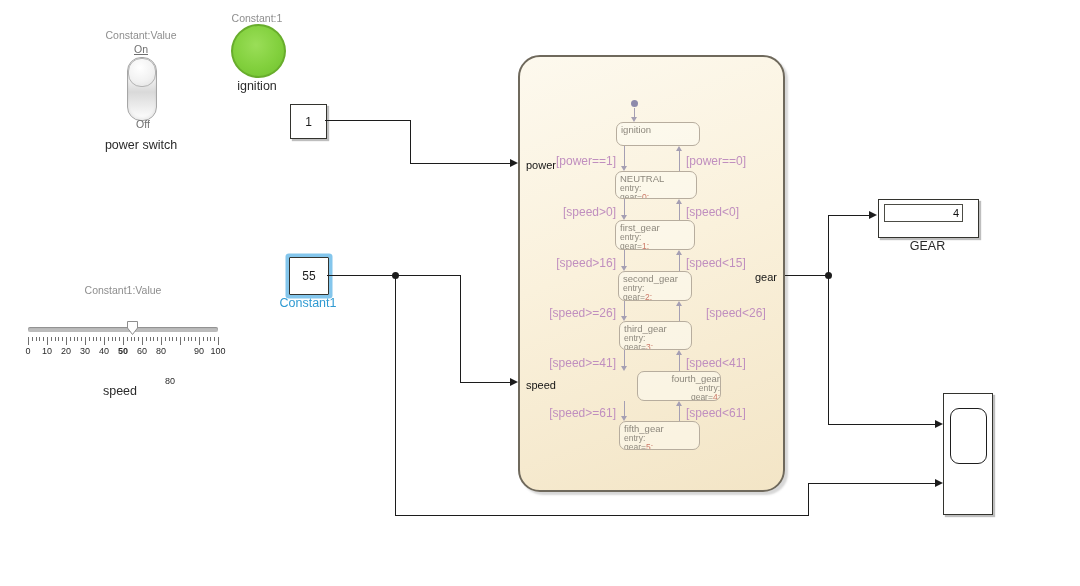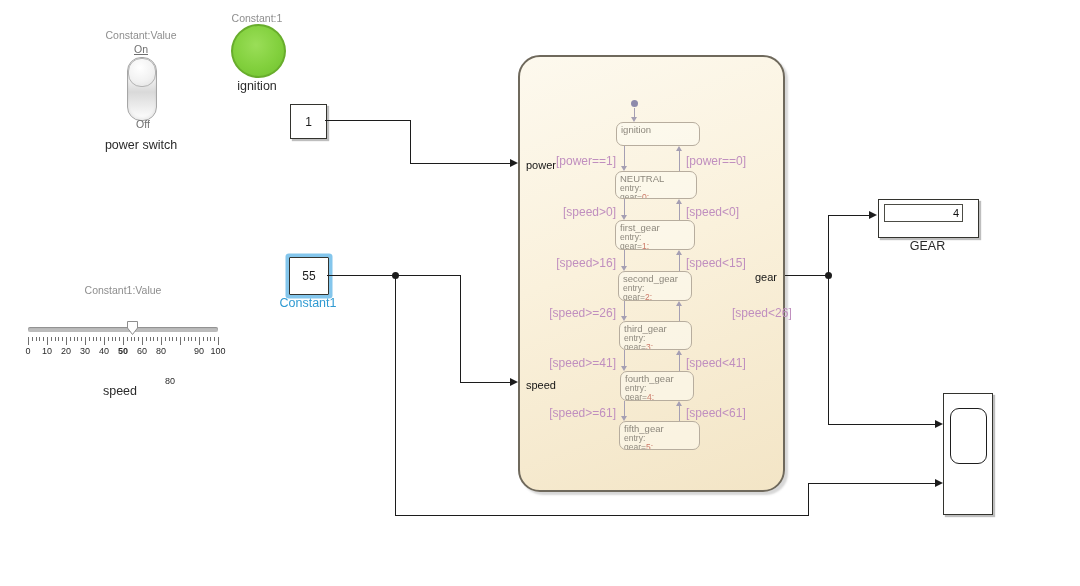--- a/index.html
+++ b/index.html
@@ -205,21 +205,21 @@
         <div class="sf-state" style="left: 98px; top: 214px; width: 74px; height: 30px;">
           <div class="name">second_gear</div>
           <div>entry:</div>
           <div>gear=<span class="sf-num">2;</span></div>
         </div>
         <div class="sf-state" style="left: 99px; top: 264px; width: 73px; height: 29px;">
           <div class="name">third_gear</div>
           <div>entry:</div>
           <div>gear=<span class="sf-num">3;</span></div>
         </div>
-        <div class="sf-state" style="left: 100px; top: 314px; width: 74px; height: 30px;">
+        <div class="sf-state" style="left: 117px; top: 314px; width: 84px; height: 30px; text-align: right;">
           <div class="name">fourth_gear</div>
           <div>entry:</div>
           <div>gear=<span class="sf-num">4;</span></div>
         </div>
         <div class="sf-state" style="left: 99px; top: 364px; width: 81px; height: 29px;">
           <div class="name">fifth_gear</div>
           <div>entry:</div>
           <div>gear=<span class="sf-num">5;</span></div>
         </div>
         <div class="sf-line" style="left: 104px; top: 89px; height: 21px;"></div>
@@ -238,21 +238,21 @@
         <div class="sf-ah-down" style="left: 101px; top: 209px;"></div>
         <div class="sf-line" style="left: 159px; top: 197px; height: 17px;"></div>
         <div class="sf-ah-up" style="left: 156px; top: 193px;"></div>
         <div class="sf-tlabel left" style="right: 167px; top: 198.5px;">[speed&gt;16]</div>
         <div class="sf-tlabel" style="left: 166px; top: 198.5px;">[speed&lt;15]</div>
         <div class="sf-line" style="left: 104px; top: 244px; height: 16px;"></div>
         <div class="sf-ah-down" style="left: 101px; top: 259px;"></div>
         <div class="sf-line" style="left: 159px; top: 248px; height: 16px;"></div>
         <div class="sf-ah-up" style="left: 156px; top: 244px;"></div>
         <div class="sf-tlabel left" style="right: 167px; top: 249px;">[speed&gt;=26]</div>
-        <div class="sf-tlabel" style="left: 180px; top: 249px; padding-left: 32px;">[speed&lt;26]</div>
+        <div class="sf-tlabel" style="left: 154px; top: 249px; padding-left: 32px;">[speed&lt;26]</div>
         <div class="sf-line" style="left: 104px; top: 293px; height: 17px;"></div>
         <div class="sf-ah-down" style="left: 101px; top: 309px;"></div>
         <div class="sf-line" style="left: 159px; top: 297px; height: 17px;"></div>
         <div class="sf-ah-up" style="left: 156px; top: 293px;"></div>
         <div class="sf-tlabel left" style="right: 167px; top: 298.5px;">[speed&gt;=41]</div>
         <div class="sf-tlabel" style="left: 166px; top: 298.5px;">[speed&lt;41]</div>
         <div class="sf-line" style="left: 104px; top: 344px; height: 16px;"></div>
         <div class="sf-ah-down" style="left: 101px; top: 359px;"></div>
         <div class="sf-line" style="left: 159px; top: 348px; height: 16px;"></div>
         <div class="sf-ah-up" style="left: 156px; top: 344px;"></div>

